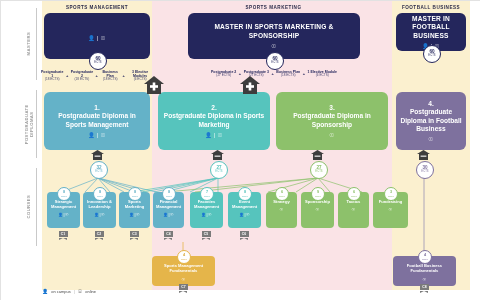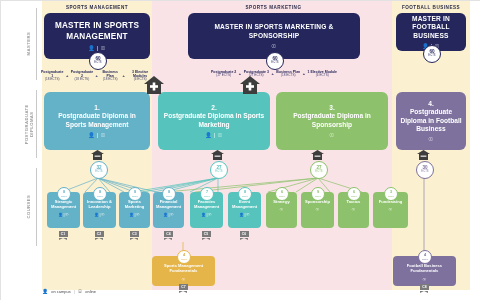--- a/index.html
+++ b/index.html
@@ -170,21 +170,20 @@
   <div class="rail" style="top:168px;height:78px;">
     <div class="rail-txt">COURSES</div>
   </div>
   <div class="rail-line" style="top:168px;height:78px;"></div>
 
   <div class="sect-head" style="left:42px;top:5px;width:110px;">SPORTS MANAGEMENT</div>
   <div class="sect-head" style="left:186px;top:5px;width:175px;">SPORTS MARKETING</div>
   <div class="sect-head" style="left:392px;top:5px;width:78px;">FOOTBALL BUSINESS</div>
 
   <div class="master" style="left:44px;top:13px;width:106px;height:46px;">
-    <div class="master-title">MASTER IN SPORTS MANAGEMENT</div>
     <div class="modes">👤 | ☉</div>
   </div>
   <div class="ects e-navy" style="left:89px;top:52px;width:16px;height:16px;">
     <b>60</b>
     <span>ECTS</span>
   </div>
   <div class="formula" style="left:40px;top:70px;width:114px;">
     <div class="f-item">
       <span class="fl">Postgraduate 1</span>
       <span class="fc">(18 ECTS)</span>

